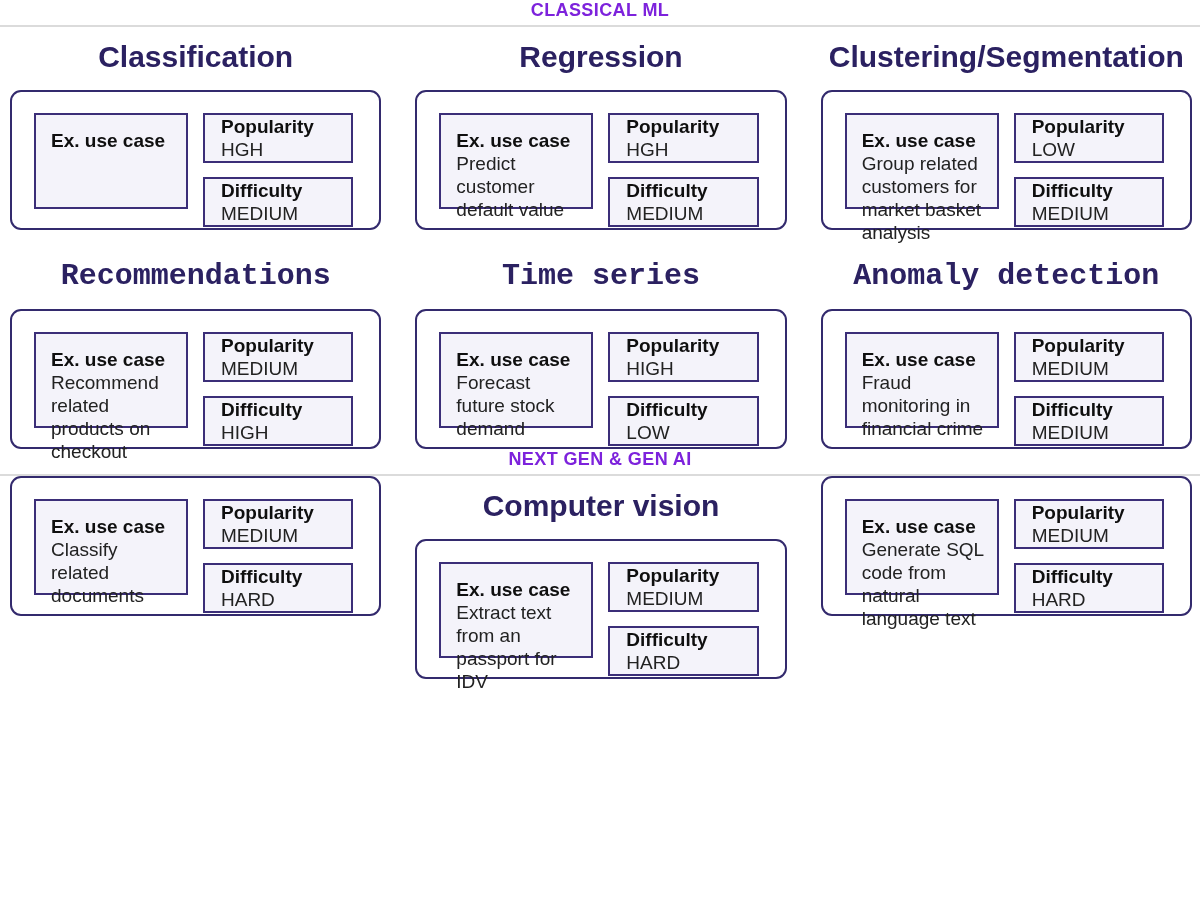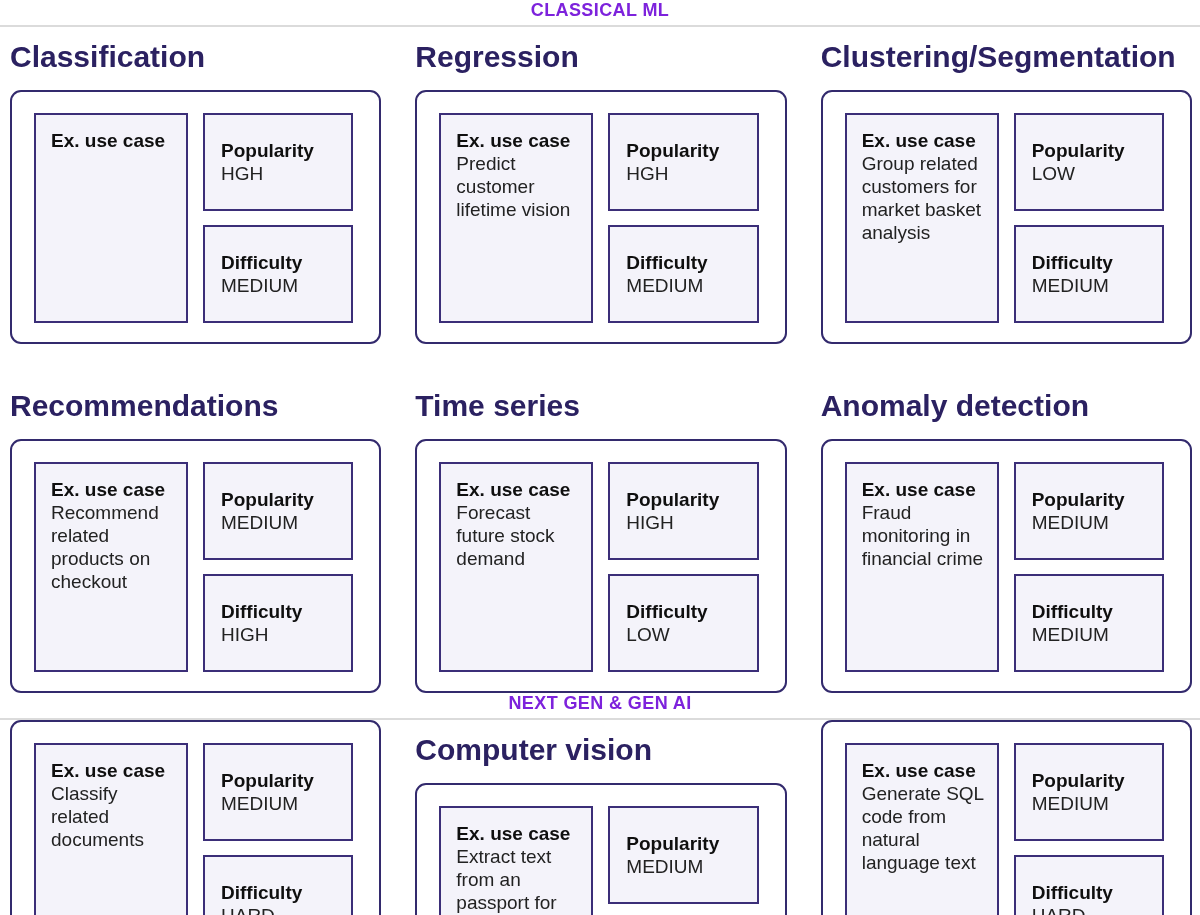--- a/index.html
+++ b/index.html
@@ -30,32 +30,32 @@
   }
 
   .grid {
     display: grid;
     grid-template-columns: 1fr 1fr 1fr;
     column-gap: 34px;
     padding: 0 8px 0 10px;
   }
 
   .card-title {
-    text-align: left;
+    text-align: center;
     font-weight: bold;
     font-size: 30px;
     line-height: 34px;
     color: #2b2161;
     margin: 13px 0 16px 0;
     white-space: nowrap;
   }
-  .row2 .card-title { margin-top: 45px; }
+  .row2 .card-title { margin-top: 29px; font-family: Liberation Mono, monospace; }
 
   .card {
-    height: 254px;
+    height: 140px;
     border: 2px solid #332a6d;
     border-radius: 11px;
     background: #ffffff;
     display: flex;
     gap: 15px;
     padding: 21px 26px 19px 22px;
   }
 
   .box {
     background: #f4f3fa;
@@ -117,21 +117,21 @@
           </div>
         </div>
       </div>
     </div>
 
     <div class="cell">
       <h2 class="card-title">Regression</h2>
       <div class="card">
         <div class="box usecase">
           <span class="lbl">Ex. use case</span>
-          <span class="val">Predict customer lifetime vision</span>
+          <span class="val">Predict customer default value</span>
         </div>
         <div class="rightcol">
           <div class="box stat">
             <span class="lbl">Popularity</span>
             <span class="val">HGH</span>
           </div>
           <div class="box stat">
             <span class="lbl">Difficulty</span>
             <span class="val">MEDIUM</span>
           </div>

